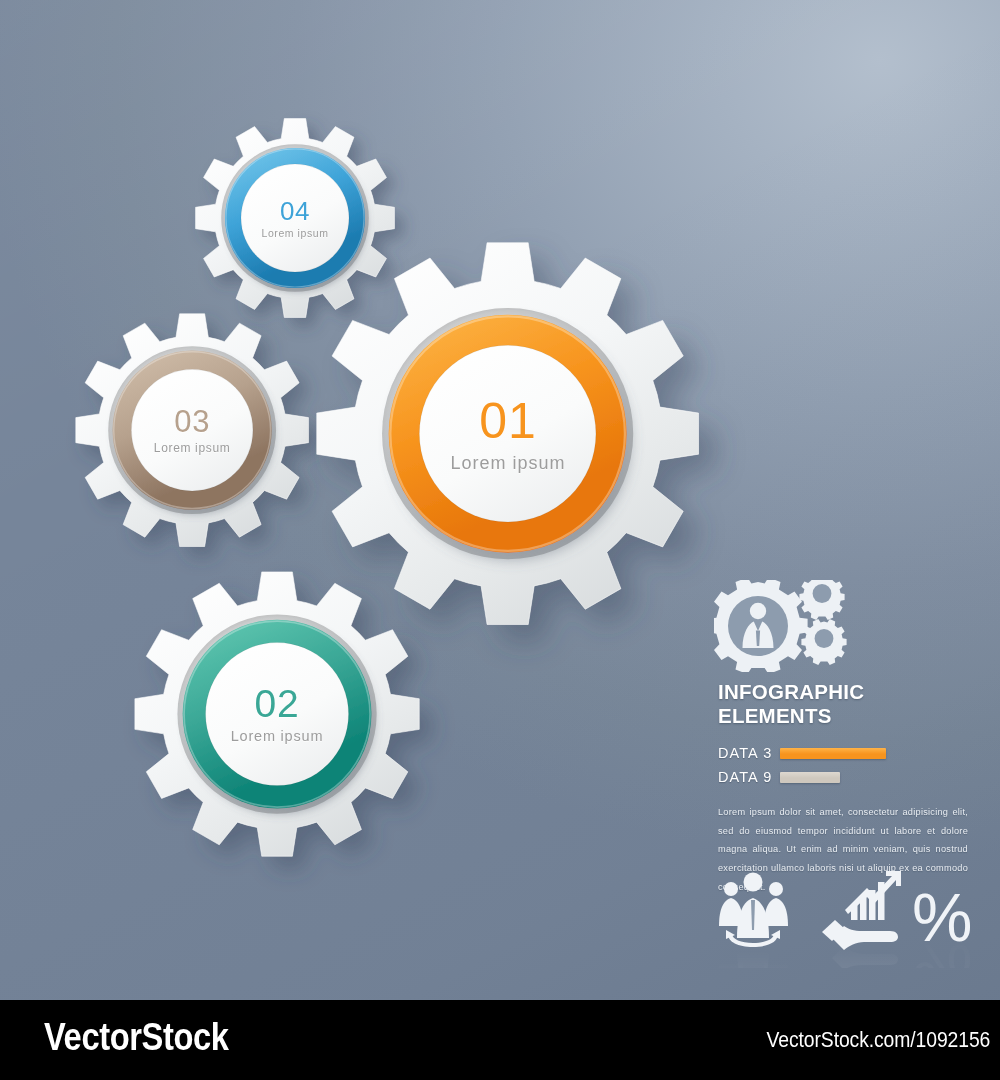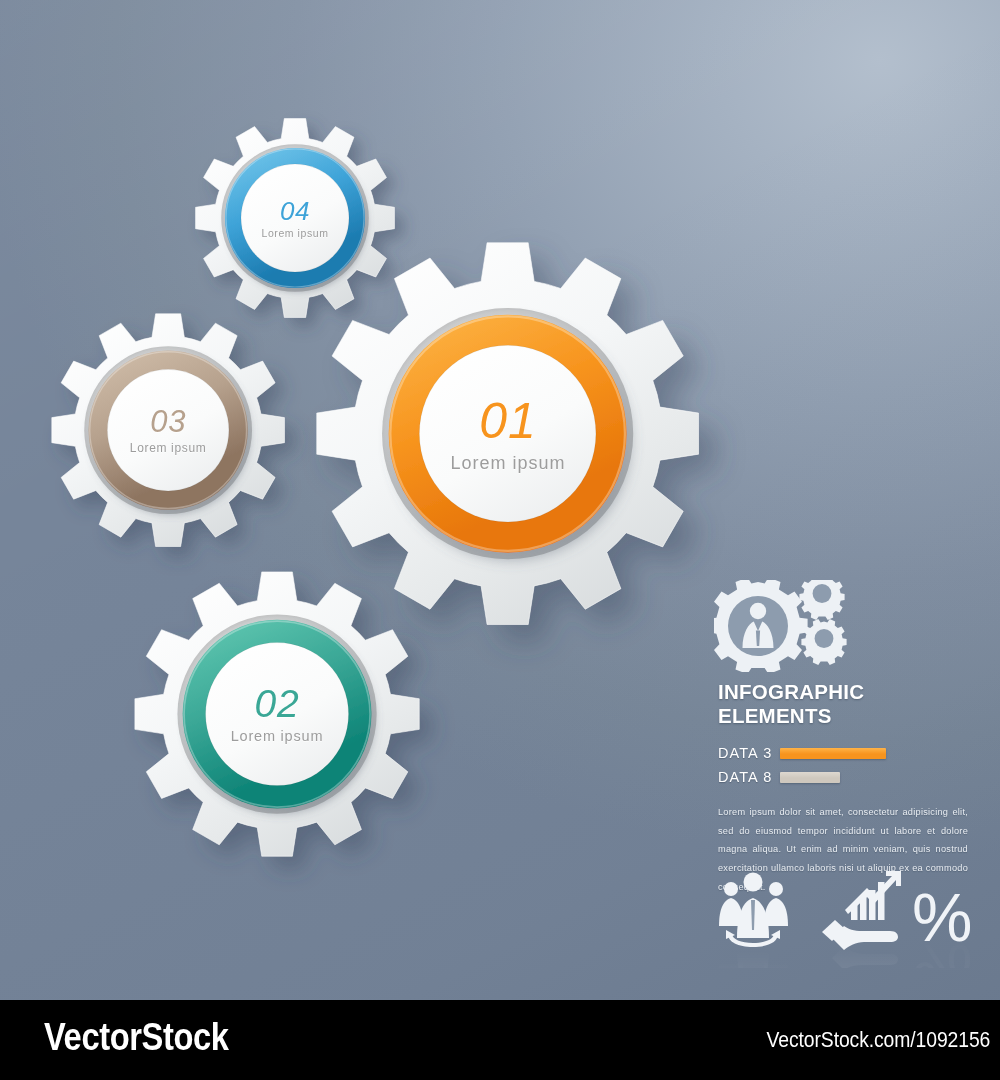--- a/index.html
+++ b/index.html
@@ -57,21 +57,20 @@
     flex-direction: column;
     align-items: center;
     justify-content: center;
     pointer-events: none;
   }
   .gear-num {
     font-weight: 400;
     letter-spacing: 0.02em;
     line-height: 1;
     text-shadow: 0 1px 0 rgba(255,255,255,0.85);
-    font-style: italic;
   }
   .gear-sub {
     color: #9d9d9d;
     letter-spacing: 0.055em;
     line-height: 1;
     text-shadow: 0 1px 0 rgba(255,255,255,0.8);
   }
 
   
   #side-panel {
@@ -213,21 +212,21 @@
       <circle r="69.0" fill="none" stroke="rgba(255,255,255,0.30)" stroke-width="1.2"></circle>
       <circle r="54.0" fill="url(#facegear04)"></circle>
       <circle r="54.0" fill="none" stroke="rgba(0,0,0,0.07)" stroke-width="1"></circle>
     </g>
           </svg>
           <div class="gear-label">
             <div class="gear-num" style="color:#3ea3d8;font-size:26px;">04</div>
             <div class="gear-sub" style="font-size:10.5px;margin-top:4.2px;">Lorem ipsum</div>
           </div>
         </div>
-        <div class="gear" style="left: 2px; top: 263.86px; width: 332.28px; height: 332.28px; text-align: right;">
+        <div class="gear" style="left: 26px; top: 263.86px; width: 332.28px; height: 332.28px; text-align: right;">
           <svg width="332.28" height="332.28" viewBox="0 0 332.28 332.28">
     <defs>
       <linearGradient id="bodygear03" x1="0.18" y1="0" x2="0.82" y2="1">
         <stop offset="0%" stop-color="#ffffff"></stop>
         <stop offset="42%" stop-color="#f4f6f7"></stop>
         <stop offset="72%" stop-color="#e6e9ea"></stop>
         <stop offset="100%" stop-color="#d6dadc"></stop>
       </linearGradient>
       <linearGradient id="ringgear03" x1="0.28" y1="0" x2="0.72" y2="1">
         <stop offset="0%" stop-color="#cdbaa6"></stop>
@@ -419,21 +418,21 @@
       </div>
 
       <div id="panel-title">INFOGRAPHIC ELEMENTS</div>
 
       <div id="data-rows">
           <div class="data-row">
             <span class="data-label">DATA 3</span>
             <span class="data-bar" style="width:106px;background:linear-gradient(180deg,#ffb347 0%,#f7941e 55%,#f7941e 100%);"></span>
           </div>
           <div class="data-row">
-            <span class="data-label">DATA 8</span>
+            <span class="data-label">DATA 9</span>
             <span class="data-bar" style="width:60px;background:linear-gradient(180deg,#ded8d0 0%,#cfc8be 55%,#cfc8be 100%);"></span>
           </div>
         </div>
 
       <div id="panel-paragraph">Lorem ipsum dolor sit amet, consectetur adipisicing elit, sed do eiusmod tempor incididunt ut labore et dolore magna aliqua. Ut enim ad minim veniam, quis nostrud exercitation ullamco laboris nisi ut aliquip ex ea commodo consequat.</div>
     </div>
 
     <div id="panel-icons">
       <svg width="258" height="100" viewBox="0 0 258 100" aria-hidden="true">
         <defs>

